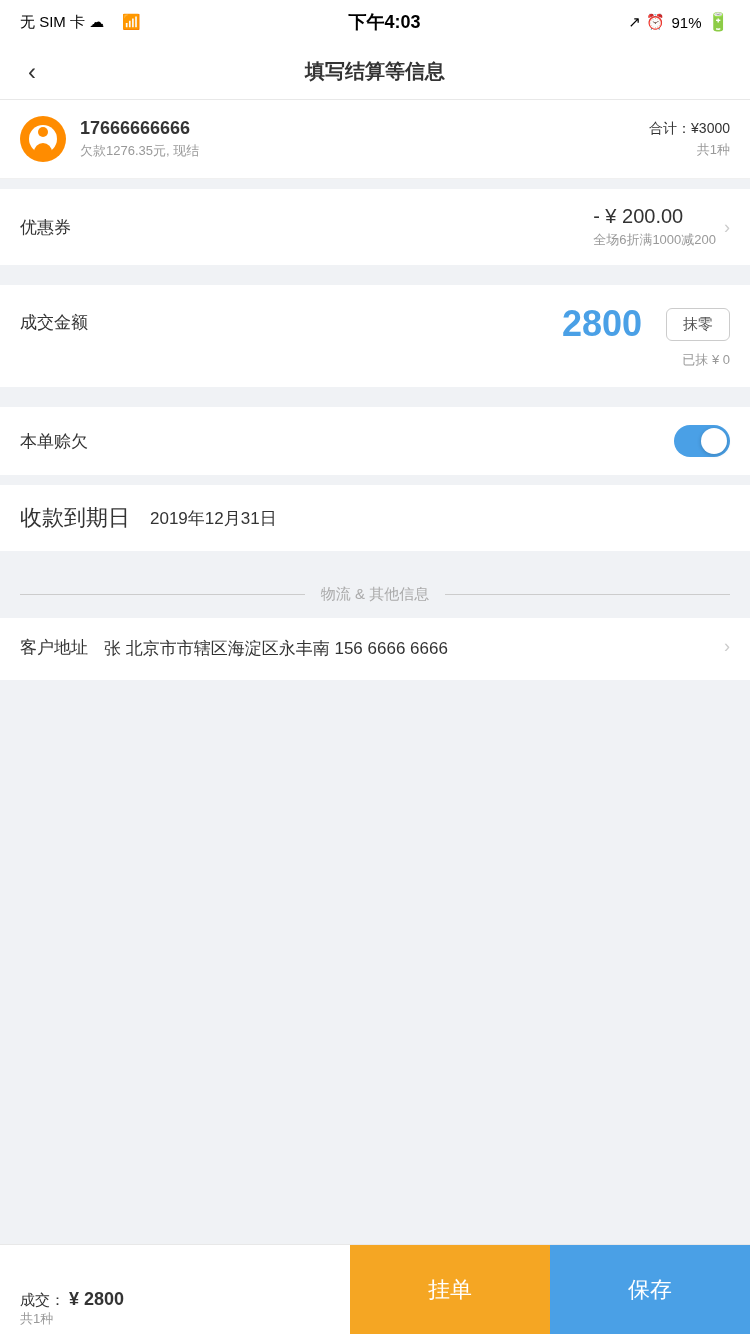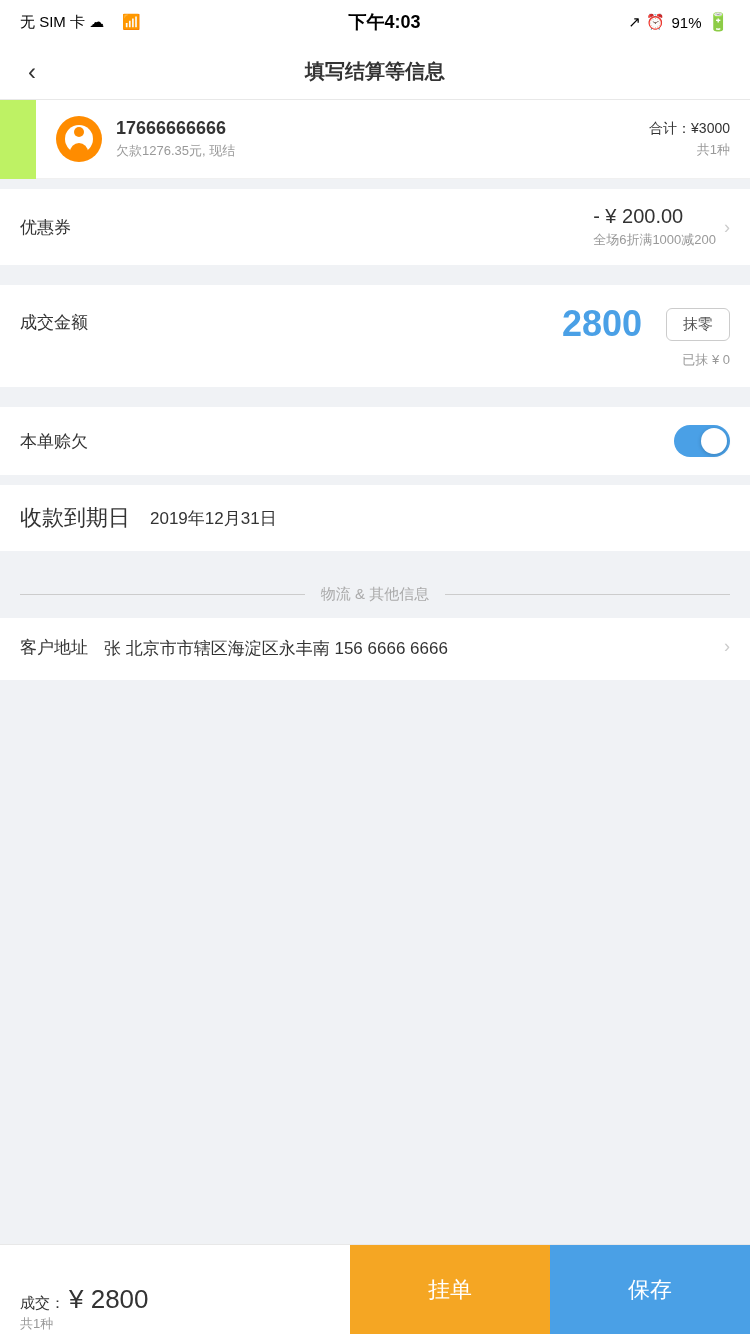--- a/index.html
+++ b/index.html
@@ -55,21 +55,20 @@
 
     
     .content {
       padding-bottom: 100px;
     }
 
     
     .card {
       background: #bef264;
       margin-bottom: 10px;
-      padding-left: 36px;
     }
 
     
     .customer-row {
       background: #fff;
       padding: 16px 20px;
       display: flex;
       align-items: center;
       justify-content: space-between;
       border-bottom: 1px solid #f0f0f0;
@@ -262,21 +261,21 @@
       border-top: 1px solid #e8e8e8;
     }
     .bottom-summary {
       flex: 1;
       padding: 12px 20px;
       display: flex;
       flex-direction: column;
       justify-content: center;
     }
     .bottom-deal { font-size: 15px; color: #333; }
-    .bottom-amount { font-size: 26px; font-weight: 400; color: #333; margin-top: 37px; }
+    .bottom-amount { font-size: 18px; font-weight: 700; color: #333; margin-top: 37px; }
     .bottom-count { font-size: 13px; color: #999; }
     .btn-hangsingle {
       width: 200px;
       background: #f5a623;
       color: #fff;
       font-size: 22px;
       font-weight: 500;
       display: flex;
       align-items: center;
       justify-content: center;

